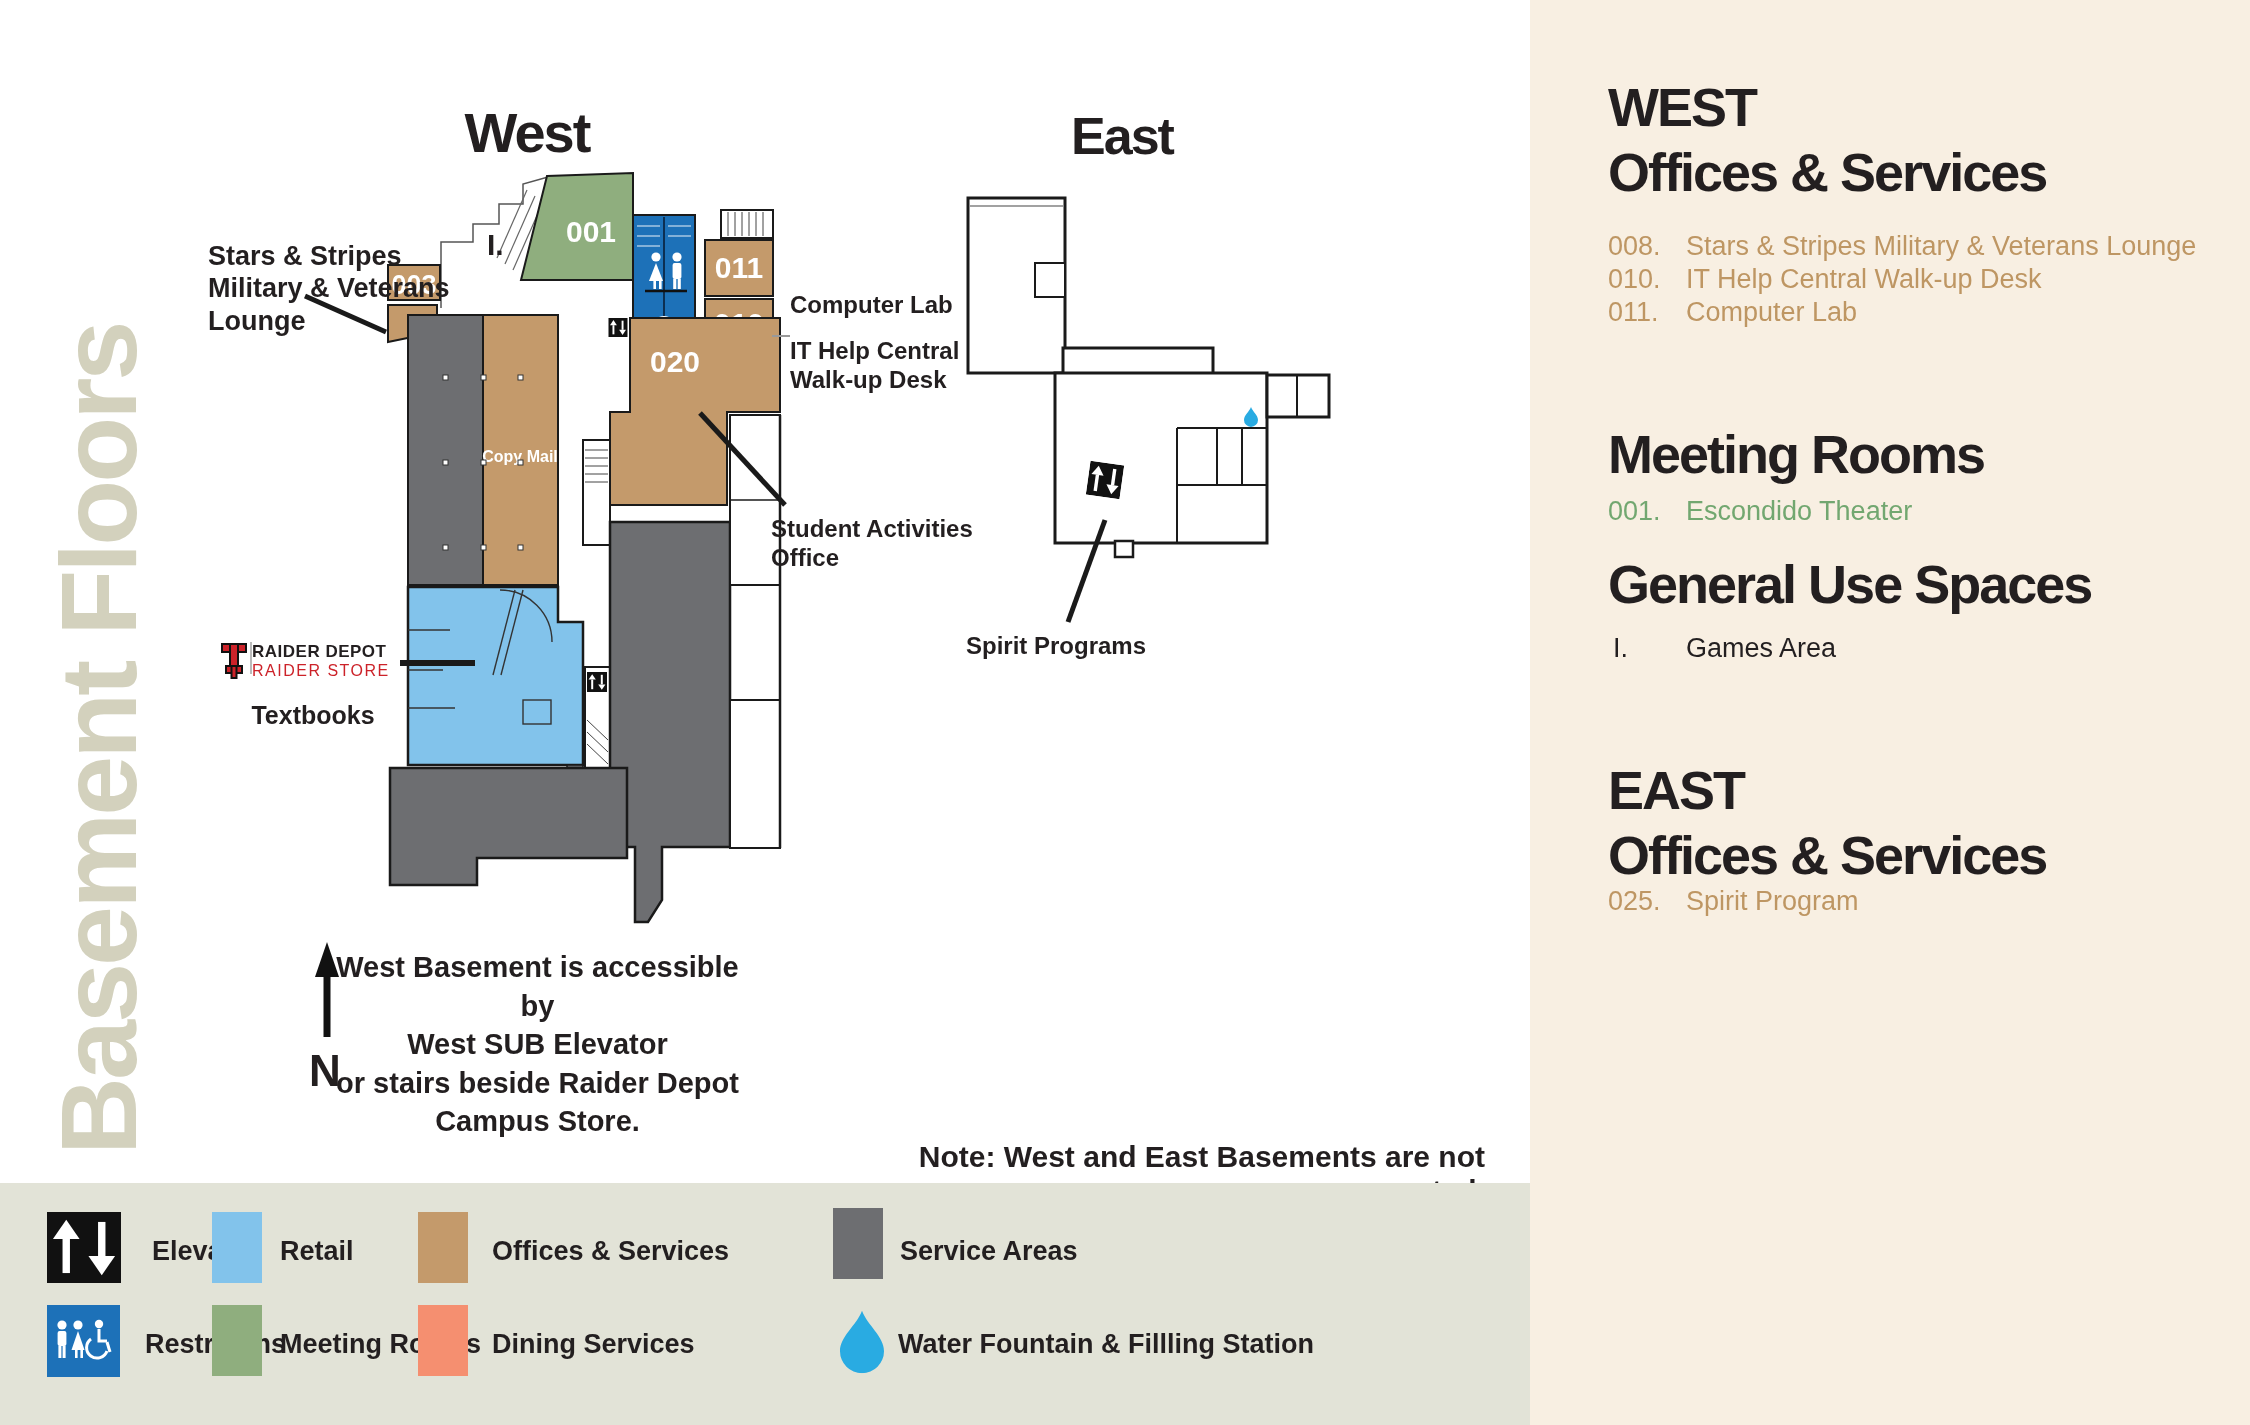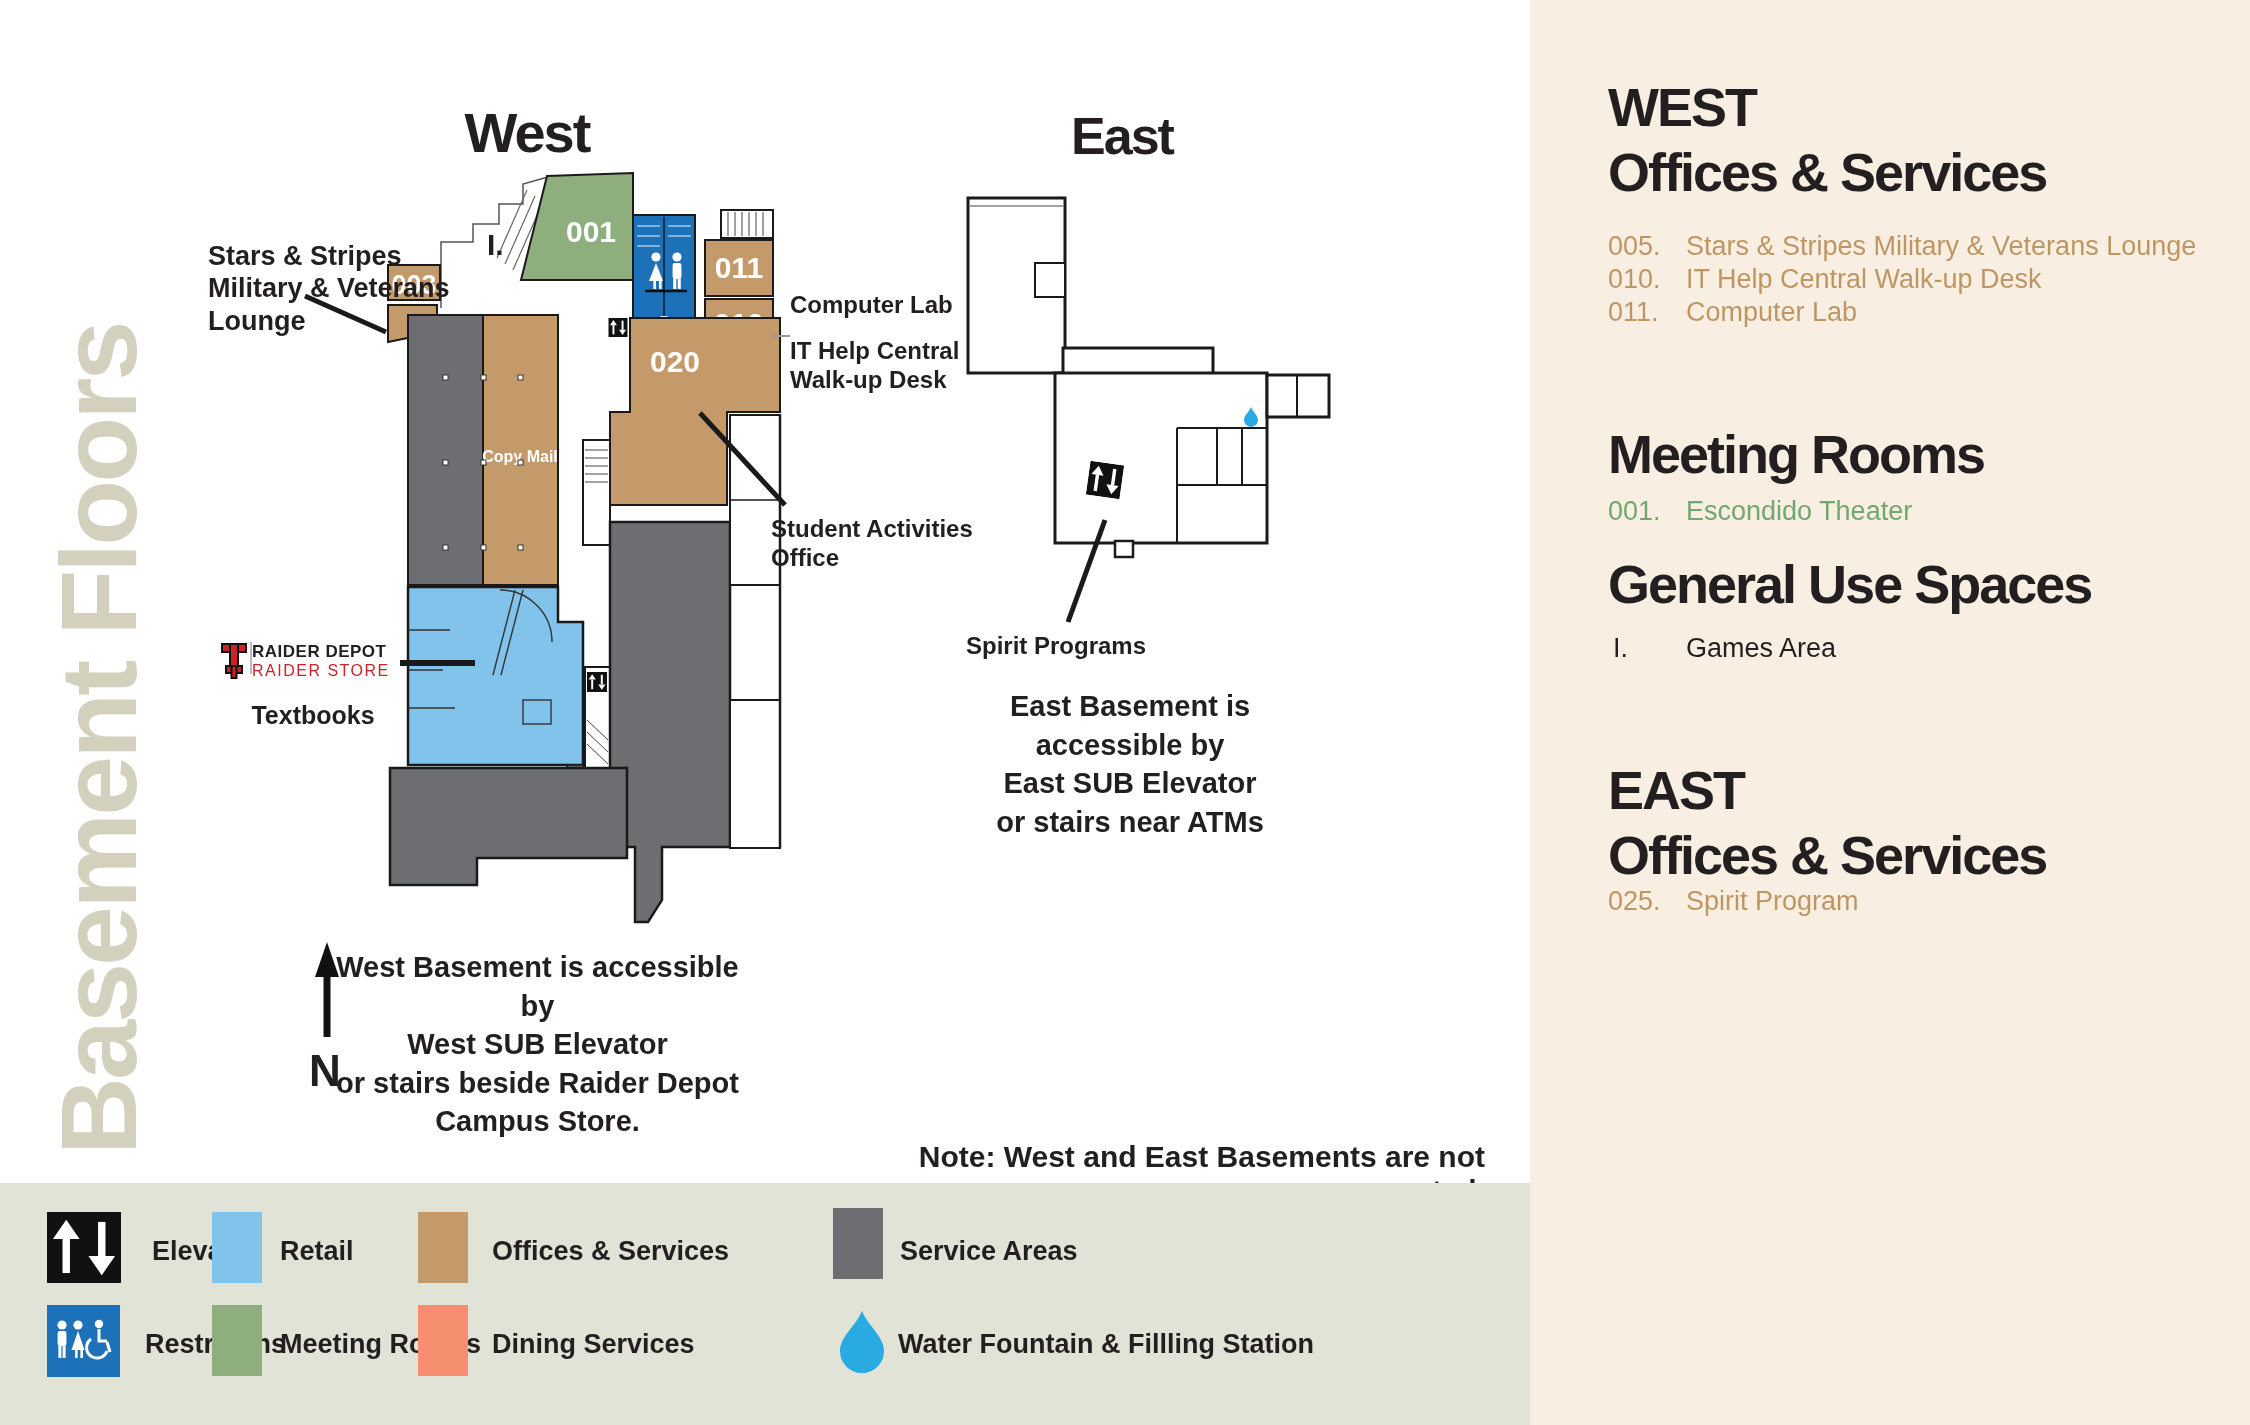--- a/index.html
+++ b/index.html
@@ -240,25 +240,20 @@
     </svg>
     <div class="sep"></div>
     <div>
       <div class="rline1">RAIDER DEPOT</div>
       <div class="rline2">RAIDER STORE</div>
     </div>
   </div>
   <div class="map-label centered" style="left:238px;top:700px;width:150px;font-size:25px;">Textbooks</div>
 
   <div class="map-label" style="left:966px;top:632px;font-size:24px;">Spirit Programs</div>
-  <div class="access-note" style="left:955px;top:687px;width:350px;">
-    <div>East Basement is accessible by</div>
-    <div>East SUB Elevator</div>
-    <div>or stairs near ATMs</div>
-  </div>
 
   <div class="access-note" style="left:325px;top:948px;width:425px;">
     <div>West Basement is accessible by</div>
     <div>West SUB Elevator</div>
     <div>or stairs beside Raider Depot Campus Store.</div>
   </div>
   <div class="north-n" style="left:309px;top:1046px;">N</div>
   <div class="note-line" style="left:830px;top:1140px;width:655px;">Note: West and East Basements are not connected.</div>
 
   <div class="legend-band">
@@ -307,21 +302,21 @@
     <div class="legend-label" style="left:898px;top:146px;">Water Fountain &amp; Fillling Station</div>
   </div>
 
   <div class="sidebar">
     <div class="sb-h" style="top:75px;">
       <div>WEST</div>
       <div>Offices &amp; Services</div>
     </div>
     <div class="sb-list tan-text" style="top:230px;">
       <div class="sitem">
-        <span class="num">005.</span>
+        <span class="num">008.</span>
         <span>Stars &amp; Stripes Military &amp; Veterans Lounge</span>
       </div>
       <div class="sitem">
         <span class="num">010.</span>
         <span>IT Help Central Walk-up Desk</span>
       </div>
       <div class="sitem">
         <span class="num">011.</span>
         <span>Computer Lab</span>
       </div>

